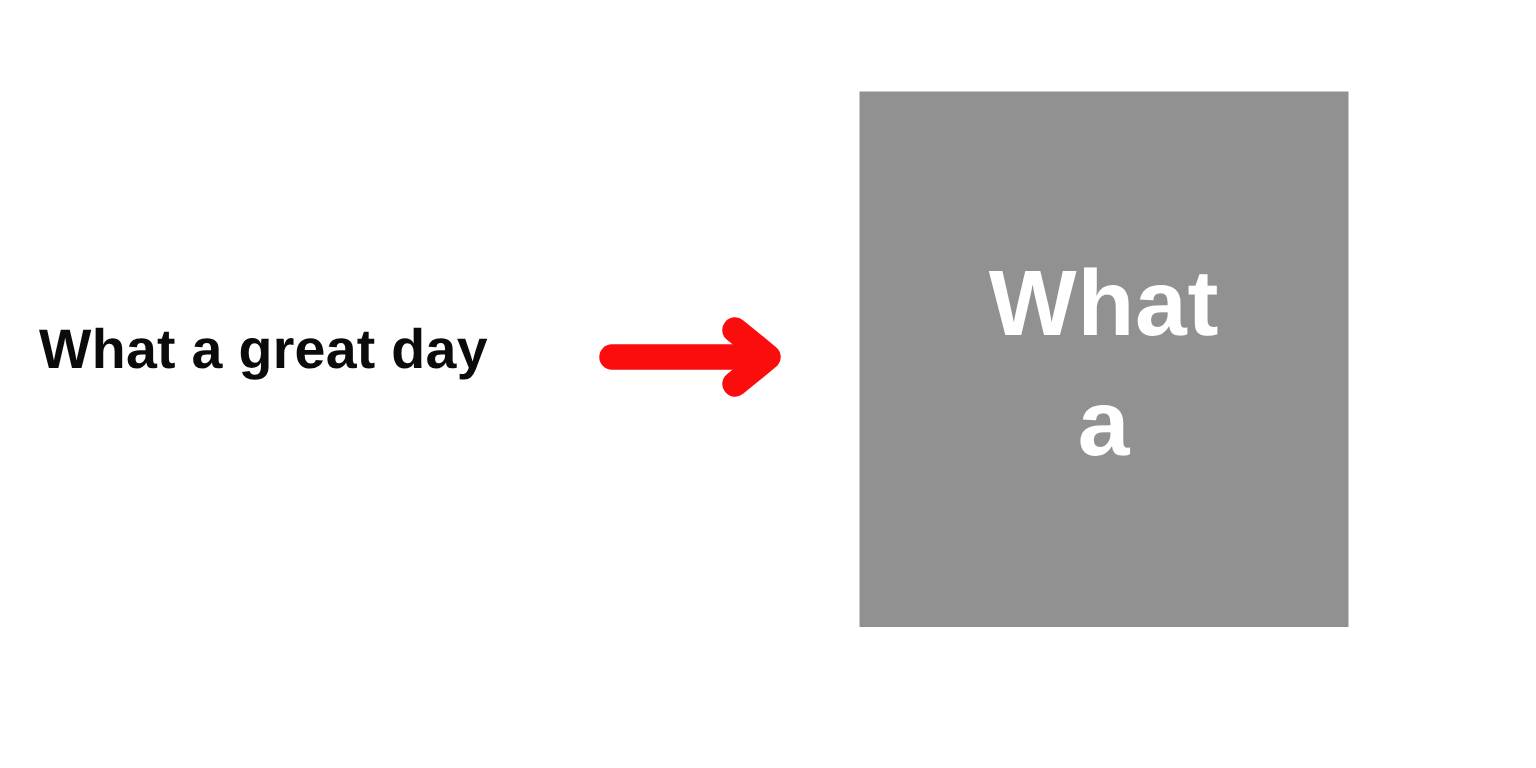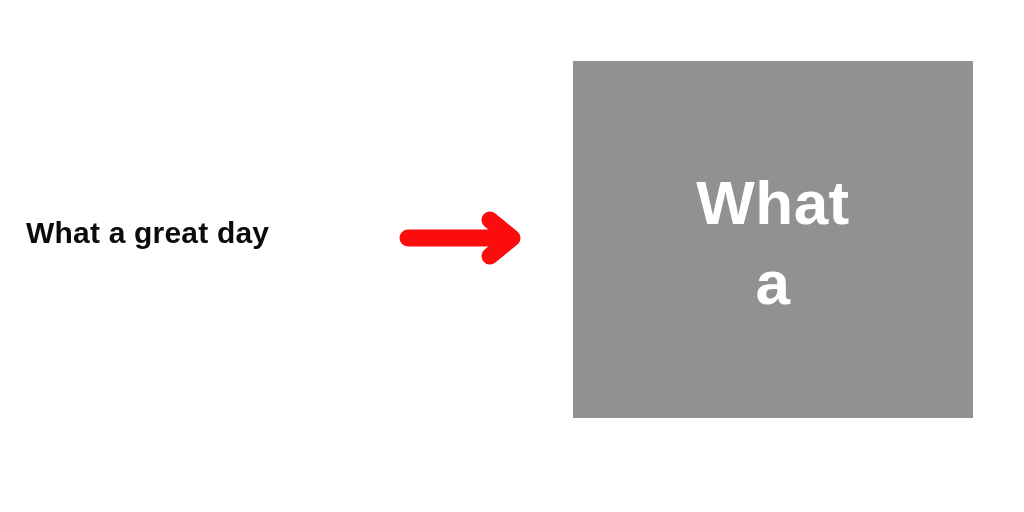--- a/index.html
+++ b/index.html
@@ -18,21 +18,21 @@
     width: 1024px;
     height: 512px;
     background: #ffffff;
   }
 
   
   .source-text {
     position: absolute;
     left: 26px;
     top: 212px;
-    font-size: 30px;
+    font-size: 37px;
     font-weight: bold;
     color: #0b0b0b;
     letter-spacing: 0.2px;
     white-space: nowrap;
     line-height: 42px;
   }
 
   
   .arrow {
     position: absolute;
@@ -45,21 +45,21 @@
     display: block;
     width: 126px;
     height: 56px;
   }
 
   
   .result-card {
     position: absolute;
     left: 573px;
     top: 61px;
-    width: 400px;
+    width: 326px;
     height: 357px;
     background: #919191;
     box-sizing: border-box;
     display: flex;
     flex-direction: column;
     align-items: center;
     justify-content: center;
   }
   .result-line {
     color: #ffffff;

